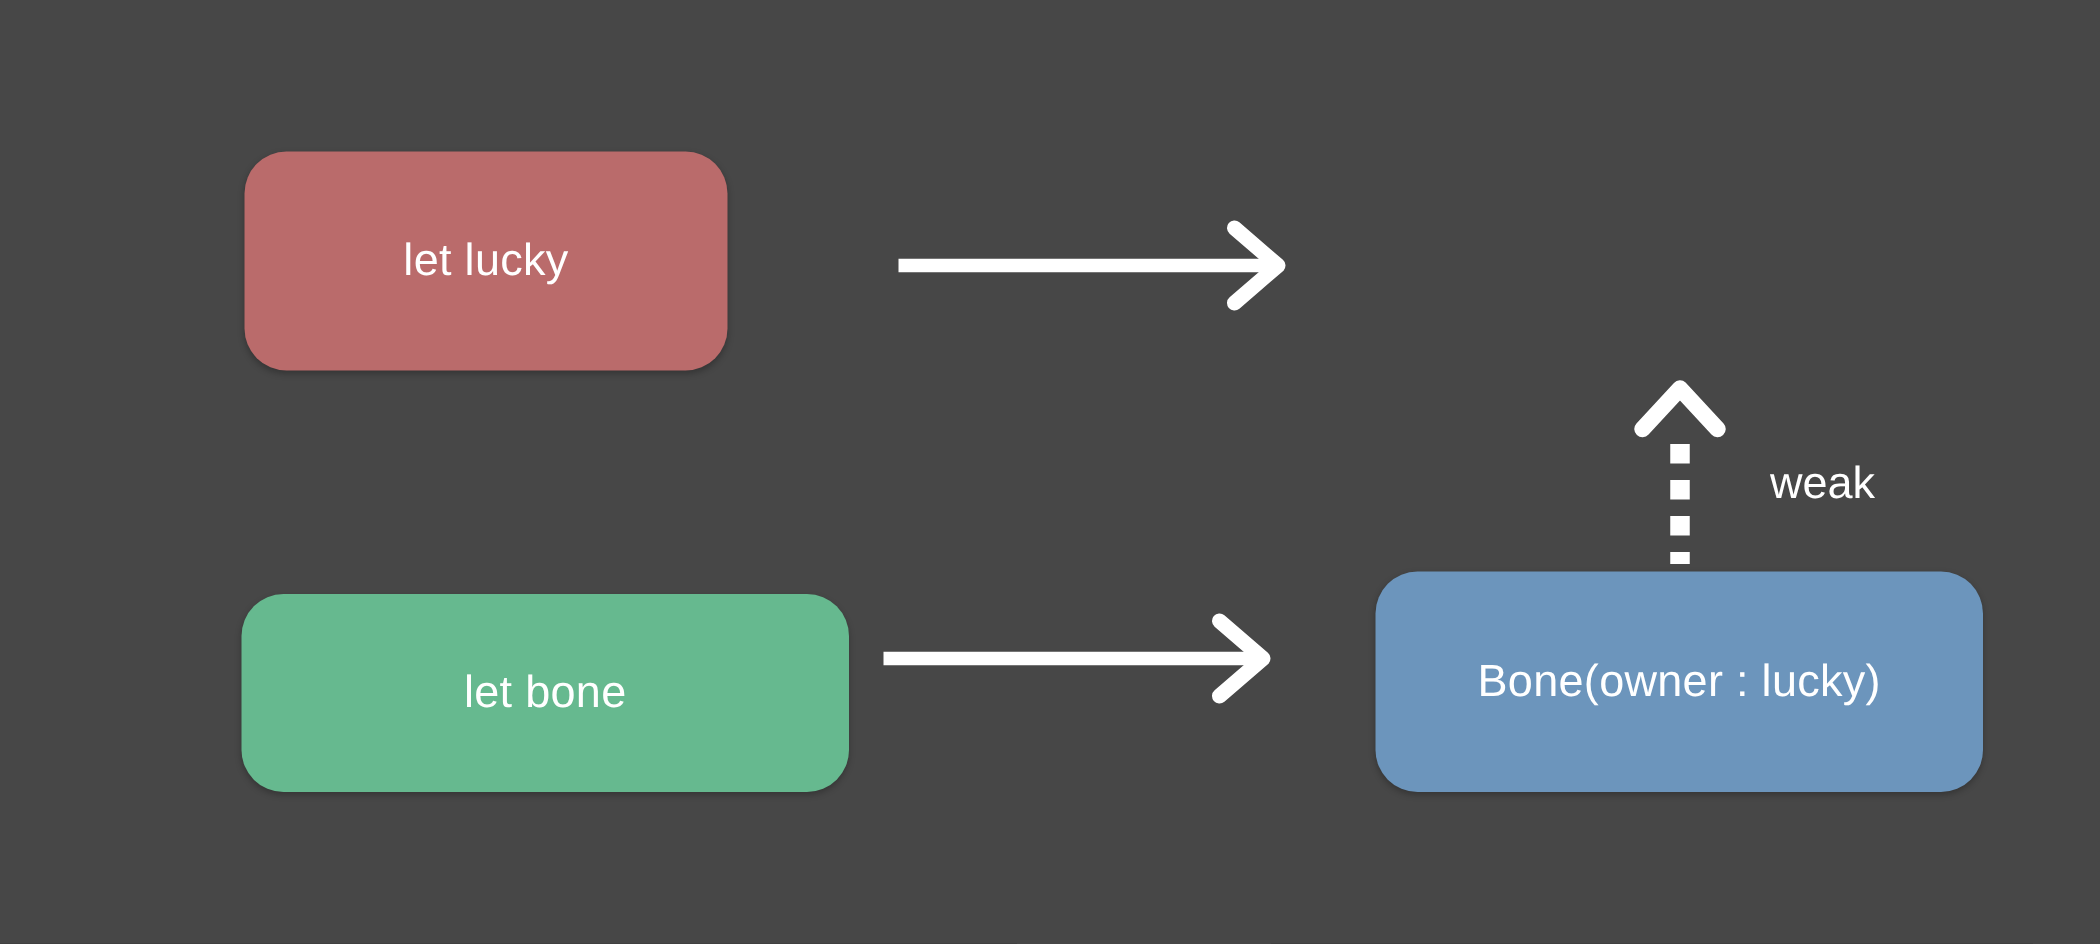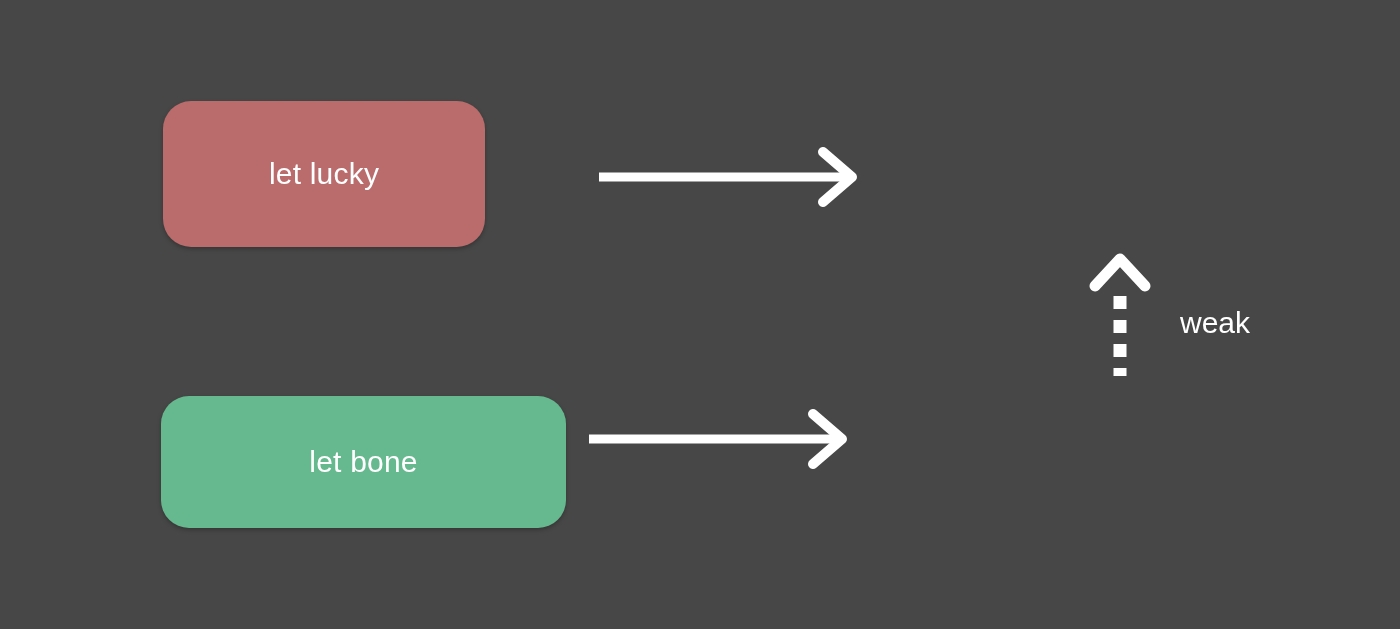--- a/index.html
+++ b/index.html
@@ -56,20 +56,23 @@
 
   <div class="node" id="node-let-lucky" style="background: rgb(186, 107, 107);">
     <span>let lucky</span>
   </div>
 
 
   <div class="node" id="node-let-bone" style="background: rgb(102, 185, 143);">
     <span>let bone</span>
   </div>
 
+  <div class="node" id="node-bone" style="background: rgb(108, 149, 188);">
+    <span>Bone(owner : lucky)</span>
+  </div>
 
   <svg class="arrow" id="arrow-lucky" width="270" height="62" viewBox="0 0 270 62">
     <line x1="6" y1="31" x2="256" y2="31" stroke-width="9"></line>
     <polyline points="230,6 259,31 230,56" stroke-width="10" stroke-linecap="round" stroke-linejoin="round"></polyline>
   </svg>
 
   <svg class="arrow" id="arrow-bone" width="270" height="62" viewBox="0 0 270 62">
     <line x1="6" y1="31" x2="256" y2="31" stroke-width="9"></line>
     <polyline points="230,6 259,31 230,56" stroke-width="10" stroke-linecap="round" stroke-linejoin="round"></polyline>
   </svg>

